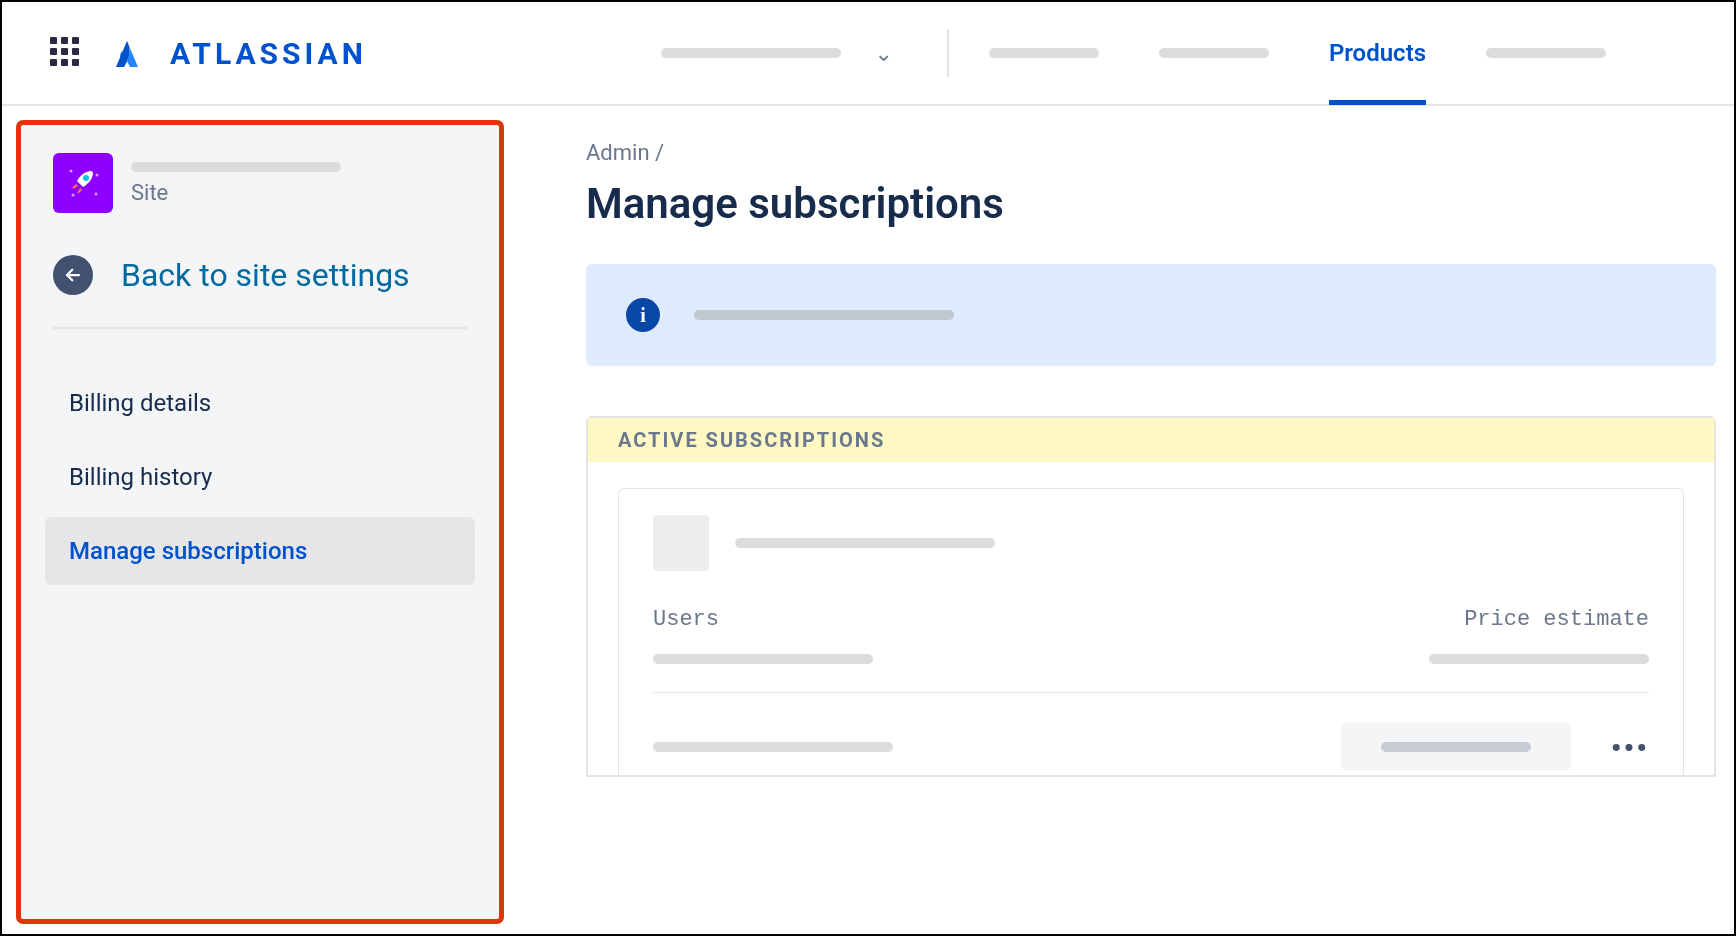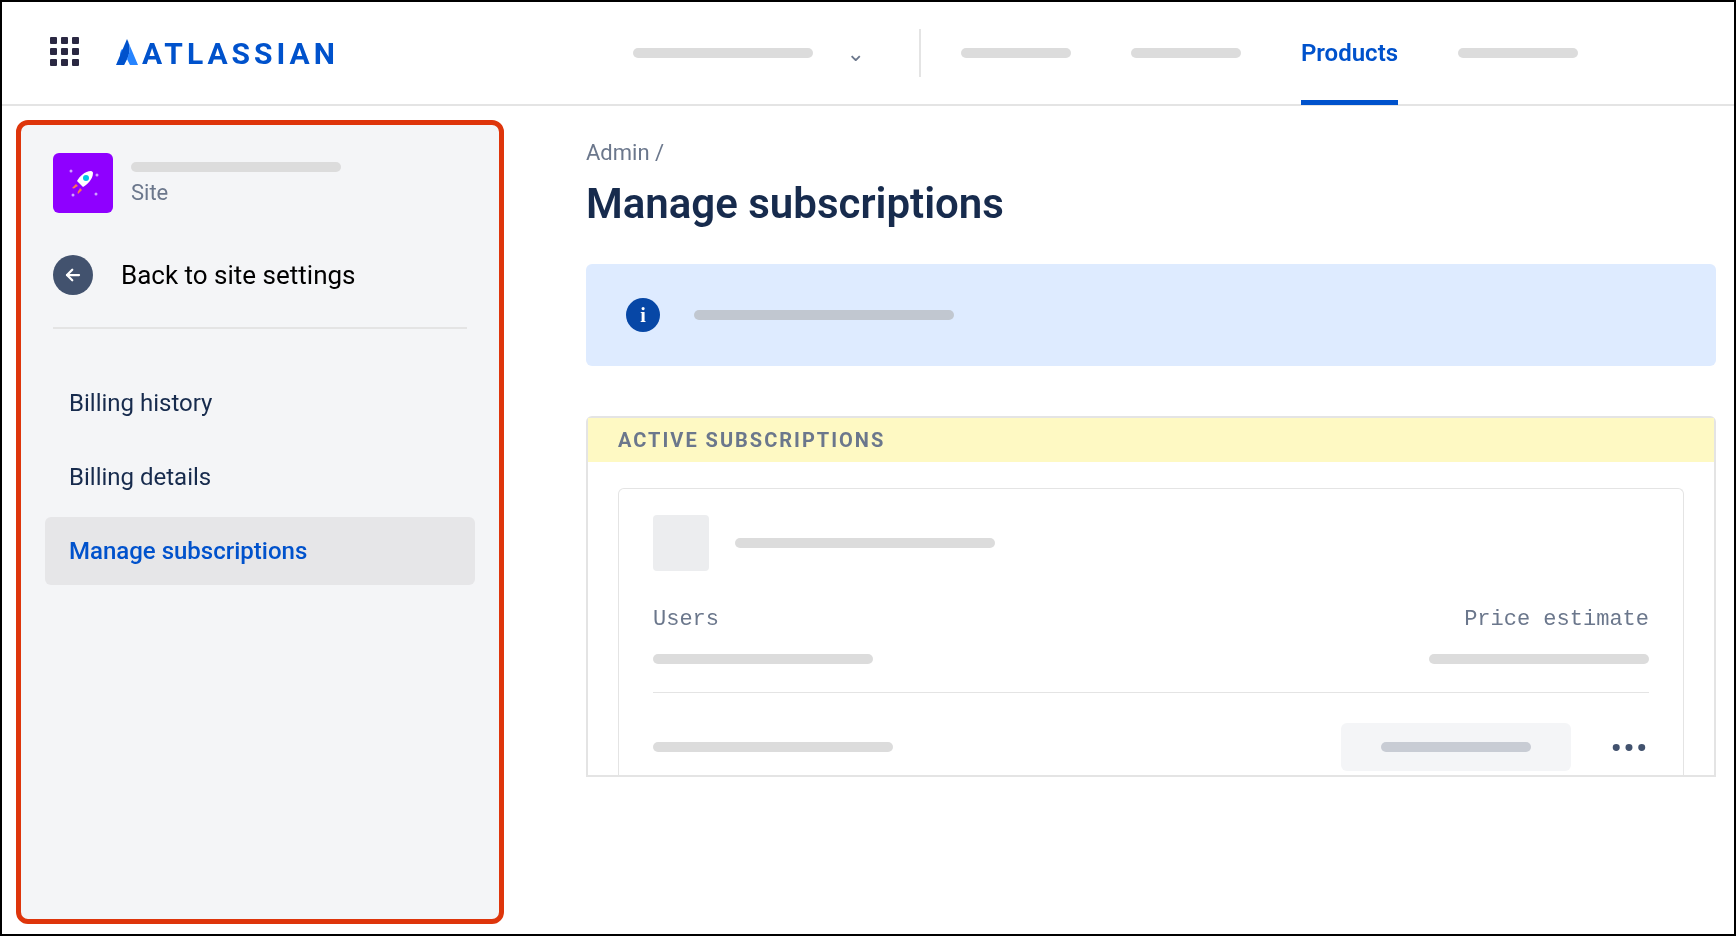--- a/index.html
+++ b/index.html
@@ -23,21 +23,21 @@
 .app-switcher {
   width: 32px; height: 32px;
   display: grid;
   grid-template-columns: repeat(3, 7px);
   grid-template-rows: repeat(3, 7px);
   gap: 4px;
   margin-right: 28px;
   cursor: pointer;
 }
 .app-switcher span { background: #2a2842; border-radius: 1px; }
-.logo-wrap { display: flex; align-items: center; gap: 0; }
+.logo-wrap { display: flex; align-items: flex-end; gap: 28px; }
 .logo-mark { width: 32px; height: 32px; }
 .logo-text {
   font-size: 30px; font-weight: 700; color: #0052CC; letter-spacing: 4px;
 }
 .org-switcher {
   margin-left: 280px;
   width: 260px; height: 40px;
   display: flex; align-items: center; justify-content: space-between;
   padding: 0 14px;
 }
@@ -49,41 +49,41 @@
 .nav-tab .ph { width: 110px; height: 10px; background: #dcdcdc; border-radius: 5px; }
 .nav-tab.active { color: #0052CC; font-weight: 600; font-size: 24px; }
 .nav-tab.active::after {
   content: ""; position: absolute; bottom: 0; left: 0; right: 0; height: 5px; background: #0052CC;
 }
 .nav-tab.last .ph { width: 120px; }
 
 .body { display: flex; height: calc(100% - 104px); }
 .sidebar {
   width: 488px; background: #f4f5f7; padding: 20px 24px;
-  border: 5px solid #de350b; border-radius: 12px;
+  border: 5px solid #de350b; border-radius: 7px;
   margin: 14px 0 14px 14px;
 }
 .site-header { display: flex; align-items: center; gap: 18px; padding: 8px 8px 18px; }
 .site-icon {
   width: 60px; height: 60px; background: #8f00ff; border-radius: 6px;
   display: flex; align-items: center; justify-content: center;
 }
 .site-icon svg { width: 40px; height: 40px; }
 .site-meta { display: flex; flex-direction: column; gap: 8px; }
 .site-meta .ph { width: 210px; height: 10px; background: #dcdcdc; border-radius: 5px; }
 .site-label { font-size: 22px; color: #6b778c; }
 .back-row {
   display: flex; align-items: center; gap: 28px; padding: 24px 8px 32px;
   cursor: pointer;
 }
 .back-circle {
   width: 40px; height: 40px; background: #42526e; border-radius: 50%;
   display: flex; align-items: center; justify-content: center; color: #fff;
 }
-.back-text { font-size: 26px; color: #000000; }
+.back-text { font-size: 32px; color: #0369a1; }
 .sidebar-divider { height: 2px; background: #e4e4e4; margin: 0 8px 40px; }
 .side-nav { display: flex; flex-direction: column; gap: 6px; }
 .side-item {
   padding: 20px 24px; font-size: 24px; color: #172b4d; border-radius: 6px;
   cursor: pointer;
 }
 .side-item.active { background: #e6e6e8; color: #0052CC; font-weight: 500; }
 
 .main { flex: 1; padding: 34px 0 0 82px; overflow: hidden; }
 .breadcrumb { font-size: 22px; color: #6b778c; margin-bottom: 14px; }
@@ -202,22 +202,22 @@
         <div class="back-circle">
           <svg width="18" height="18" viewBox="0 0 24 24" fill="none" stroke="#fff" stroke-width="3" stroke-linecap="round" stroke-linejoin="round">
               <line x1="20" y1="12" x2="4" y2="12"></line>
               <polyline points="11 5 4 12 11 19"></polyline>
             </svg>
         </div>
         <span class="back-text">Back to site settings</span>
       </div>
       <div class="sidebar-divider"></div>
       <div class="side-nav">
+        <div class="side-item"><span>Billing details</span></div>
         <div class="side-item"><span>Billing history</span></div>
-        <div class="side-item"><span>Billing details</span></div>
         <div class="side-item active"><span>Manage subscriptions</span></div>
       </div>
     </div>
 
     <div class="main">
       <div class="breadcrumb">
         <span>Admin   /</span>
       </div>
       <h1 class="page-title">Manage subscriptions</h1>
 

